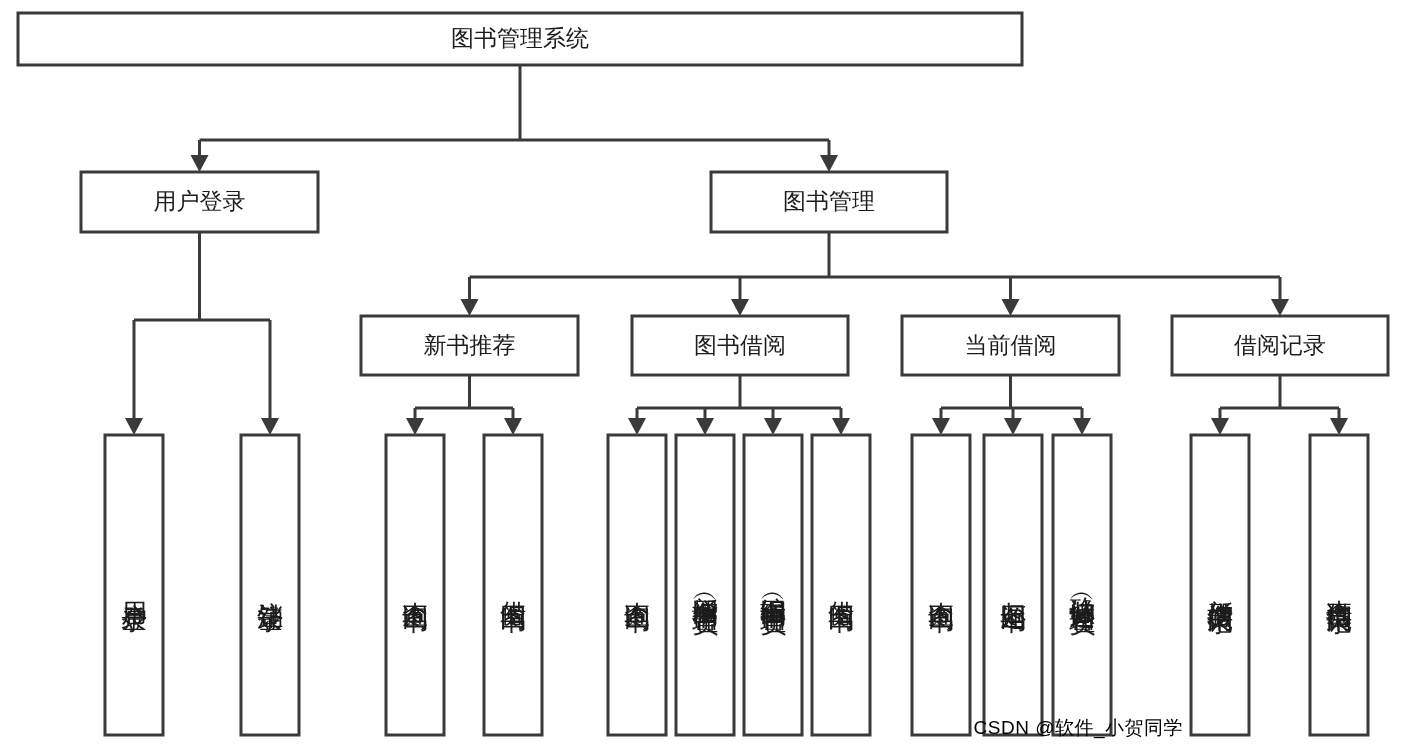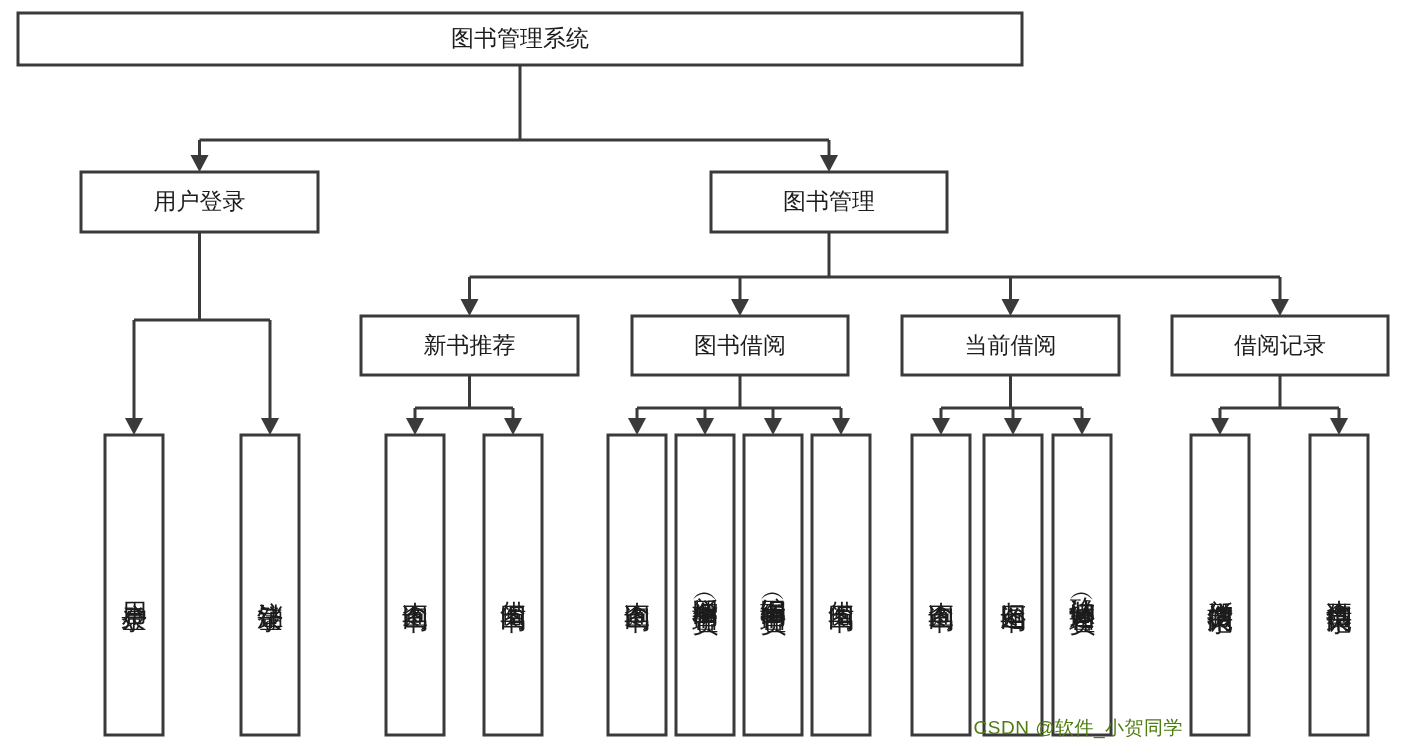--- a/index.html
+++ b/index.html
@@ -69,21 +69,21 @@
     text-align: center;
     white-space: nowrap;
     pointer-events: none;
   }
   #watermark {
     position: absolute;
     right: 8px;
     bottom: 6px;
     font-family: "Liberation Sans", "DejaVu Sans", sans-serif;
     font-size: 19px;
-    color: #4d7c0f;
+    color: #000000;
     white-space: nowrap;
     letter-spacing: 0.5px;
   }
 </style>
 </head>
 <body>
 
 <div id="diagram-root">
   <svg class="flow" viewBox="0 0 1405 747" xmlns="http://www.w3.org/2000/svg">
     <g id="connectors">

